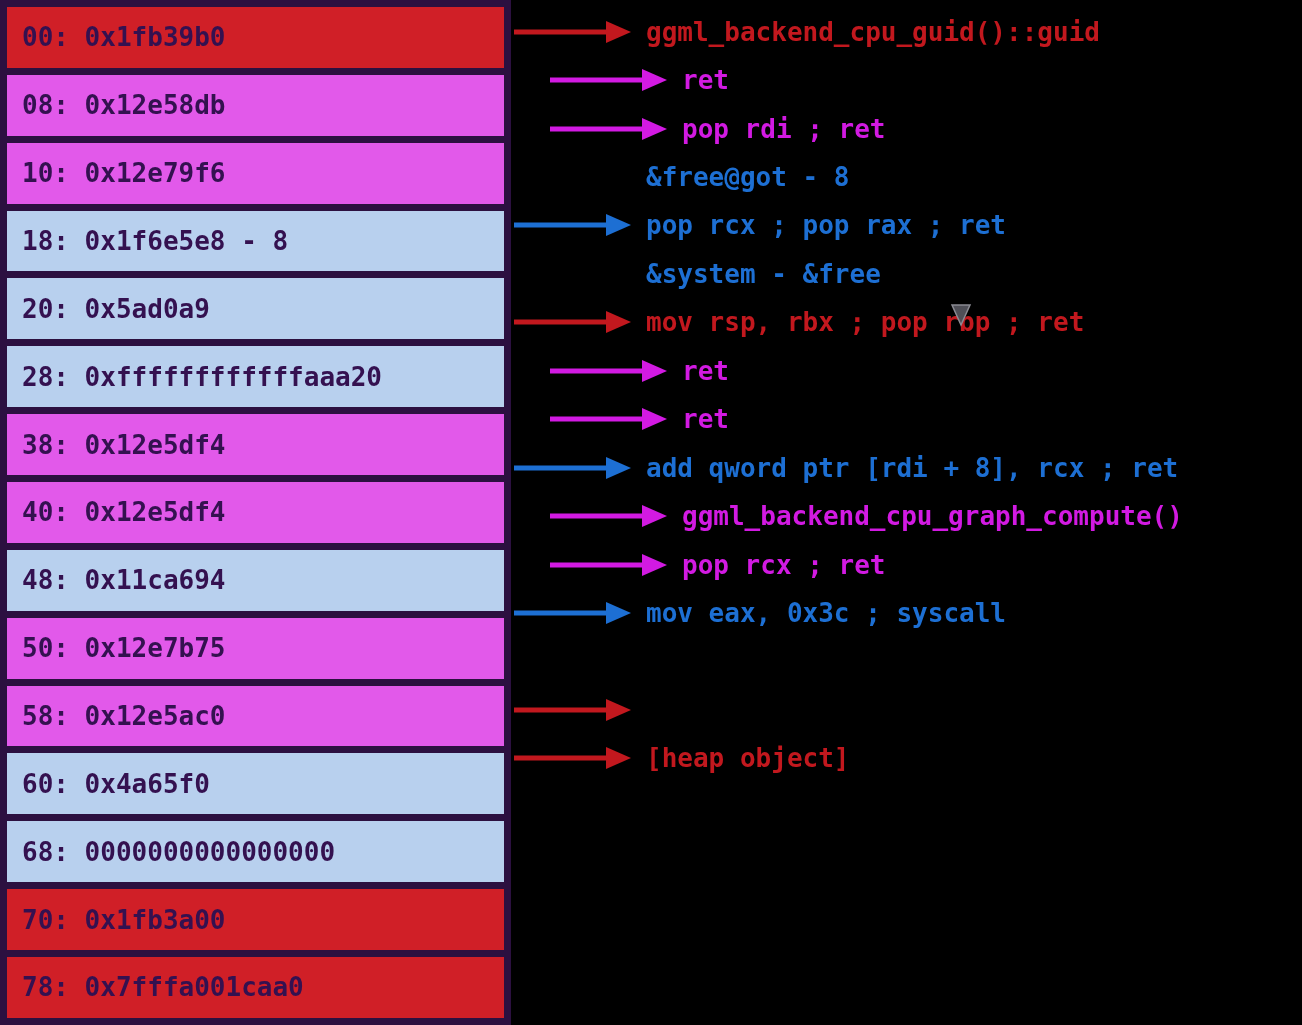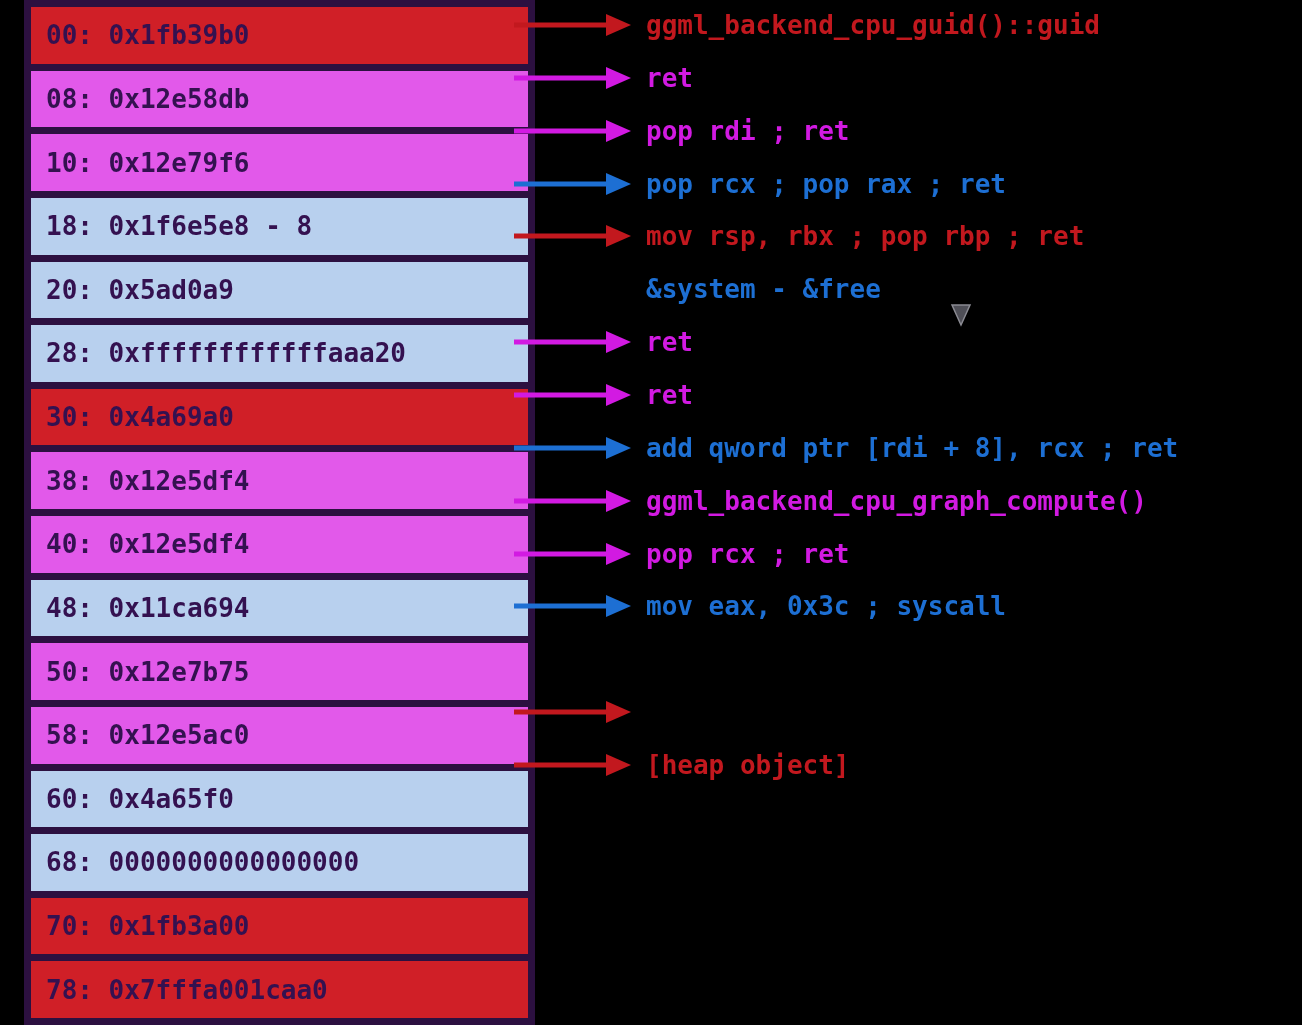--- a/index.html
+++ b/index.html
@@ -14,56 +14,55 @@
   .table {
     position: absolute;
     left: 0; top: 0;
     width: 511px; height: 1025px;
     box-sizing: border-box;
     background: var(--table_border, #2c1040);
     padding: 7px;
     display: flex;
     flex-direction: column;
     gap: 7px;
-    margin-left: 24px;
   }
   .row {
     flex: 1;
     display: flex;
     align-items: center;
     padding-left: 15px;
     color: var(--cell_text, #341150);
     font-size: 26px;
     font-weight: bold;
     white-space: pre;
   }
   .row.red     { background: var(--red_fill, #d01f27); }
   .row.magenta { background: var(--magenta_fill, #e259ea); align-items: center; }
   .row.blue    { background: var(--blue_fill, #b8d0ee); text-align: right; }
 
   .annotations {
     position: absolute;
     left: 511px; top: 0;
     width: 791px; height: 790px;
     box-sizing: border-box;
-    padding: 2px 0;
+    padding: 11px 0;
     display: flex;
     flex-direction: column;
     gap: 7px;
   }
   .ann {
     flex: 1;
     display: flex;
     align-items: center;
     font-size: 26px;
     font-weight: bold;
     white-space: pre;
   }
   .ann.red     { color: var(--red_accent, #c2181e); }
-  .ann.magenta { color: var(--magenta_accent, #d21ae2); }
+  .ann.magenta { color: var(--magenta_accent, #d21ae2); margin-left: 36px; }
   .ann.blue    { color: var(--blue_accent, #1d6fd3); }
   .arrow-svg { flex: none; margin-left: 3px; display: block; }
   .label { margin-left: 14px; }
 
   .cursor {
     position: absolute;
     left: 950px; top: 303px;
     width: 22px; height: 24px;
   }
 </style>
@@ -72,21 +71,20 @@
 
 <div class="stage">
 
   <div class="table">
     <div class="row red"><span>00: 0x1fb39b0</span></div>
     <div class="row magenta"><span>08: 0x12e58db</span></div>
     <div class="row magenta"><span>10: 0x12e79f6</span></div>
     <div class="row blue"><span>18: 0x1f6e5e8 - 8</span></div>
     <div class="row blue"><span>20: 0x5ad0a9</span></div>
     <div class="row blue"><span>28: 0xffffffffffffaaa20</span></div>
-    <div class="row red"><span>30: 0x4a69a0</span></div>
     <div class="row magenta"><span>38: 0x12e5df4</span></div>
     <div class="row magenta"><span>40: 0x12e5df4</span></div>
     <div class="row blue"><span>48: 0x11ca694</span></div>
     <div class="row magenta"><span>50: 0x12e7b75</span></div>
     <div class="row magenta"><span>58: 0x12e5ac0</span></div>
     <div class="row blue"><span>60: 0x4a65f0</span></div>
     <div class="row blue"><span>68: 0000000000000000</span></div>
     <div class="row red"><span>70: 0x1fb3a00</span></div>
     <div class="row red"><span>78: 0x7fffa001caa0</span></div>
   </div>
@@ -97,32 +95,36 @@
           <polygon points="92,2 92,24 117,13" fill="currentColor"></polygon>
         </svg><span class="label">ggml_backend_cpu_guid()::guid</span></div>
     <div class="ann magenta"><svg class="arrow-svg" width="118" height="26" viewBox="0 0 118 26">
           <line x1="0" y1="13" x2="92" y2="13" stroke="currentColor" stroke-width="5"></line>
           <polygon points="92,2 92,24 117,13" fill="currentColor"></polygon>
         </svg><span class="label">ret</span></div>
     <div class="ann magenta"><svg class="arrow-svg" width="118" height="26" viewBox="0 0 118 26">
           <line x1="0" y1="13" x2="92" y2="13" stroke="currentColor" stroke-width="5"></line>
           <polygon points="92,2 92,24 117,13" fill="currentColor"></polygon>
         </svg><span class="label">pop rdi ; ret</span></div>
+    <div class="ann blue"><svg class="arrow-svg" width="118" height="26" viewBox="0 0 118 26" style="visibility: hidden;">
+          <line x1="0" y1="13" x2="92" y2="13" stroke="currentColor" stroke-width="5"></line>
+          <polygon points="92,2 92,24 117,13" fill="currentColor"></polygon>
+        </svg><span class="label">&amp;free@got - 8</span></div>
     <div class="ann blue"><svg class="arrow-svg" width="118" height="26" viewBox="0 0 118 26">
           <line x1="0" y1="13" x2="92" y2="13" stroke="currentColor" stroke-width="5"></line>
           <polygon points="92,2 92,24 117,13" fill="currentColor"></polygon>
         </svg><span class="label">pop rcx ; pop rax ; ret</span></div>
+    <div class="ann blue"><svg class="arrow-svg" width="118" height="26" viewBox="0 0 118 26" style="visibility: hidden;">
+          <line x1="0" y1="13" x2="92" y2="13" stroke="currentColor" stroke-width="5"></line>
+          <polygon points="92,2 92,24 117,13" fill="currentColor"></polygon>
+        </svg><span class="label">&amp;system - &amp;free</span></div>
     <div class="ann red"><svg class="arrow-svg" width="118" height="26" viewBox="0 0 118 26">
           <line x1="0" y1="13" x2="92" y2="13" stroke="currentColor" stroke-width="5"></line>
           <polygon points="92,2 92,24 117,13" fill="currentColor"></polygon>
         </svg><span class="label">mov rsp, rbx ; pop rbp ; ret</span></div>
-    <div class="ann blue"><svg class="arrow-svg" width="118" height="26" viewBox="0 0 118 26" style="visibility: hidden;">
-          <line x1="0" y1="13" x2="92" y2="13" stroke="currentColor" stroke-width="5"></line>
-          <polygon points="92,2 92,24 117,13" fill="currentColor"></polygon>
-        </svg><span class="label">&amp;system - &amp;free</span></div>
     <div class="ann magenta"><svg class="arrow-svg" width="118" height="26" viewBox="0 0 118 26">
           <line x1="0" y1="13" x2="92" y2="13" stroke="currentColor" stroke-width="5"></line>
           <polygon points="92,2 92,24 117,13" fill="currentColor"></polygon>
         </svg><span class="label">ret</span></div>
     <div class="ann magenta"><svg class="arrow-svg" width="118" height="26" viewBox="0 0 118 26">
           <line x1="0" y1="13" x2="92" y2="13" stroke="currentColor" stroke-width="5"></line>
           <polygon points="92,2 92,24 117,13" fill="currentColor"></polygon>
         </svg><span class="label">ret</span></div>
     <div class="ann blue"><svg class="arrow-svg" width="118" height="26" viewBox="0 0 118 26">
           <line x1="0" y1="13" x2="92" y2="13" stroke="currentColor" stroke-width="5"></line>

